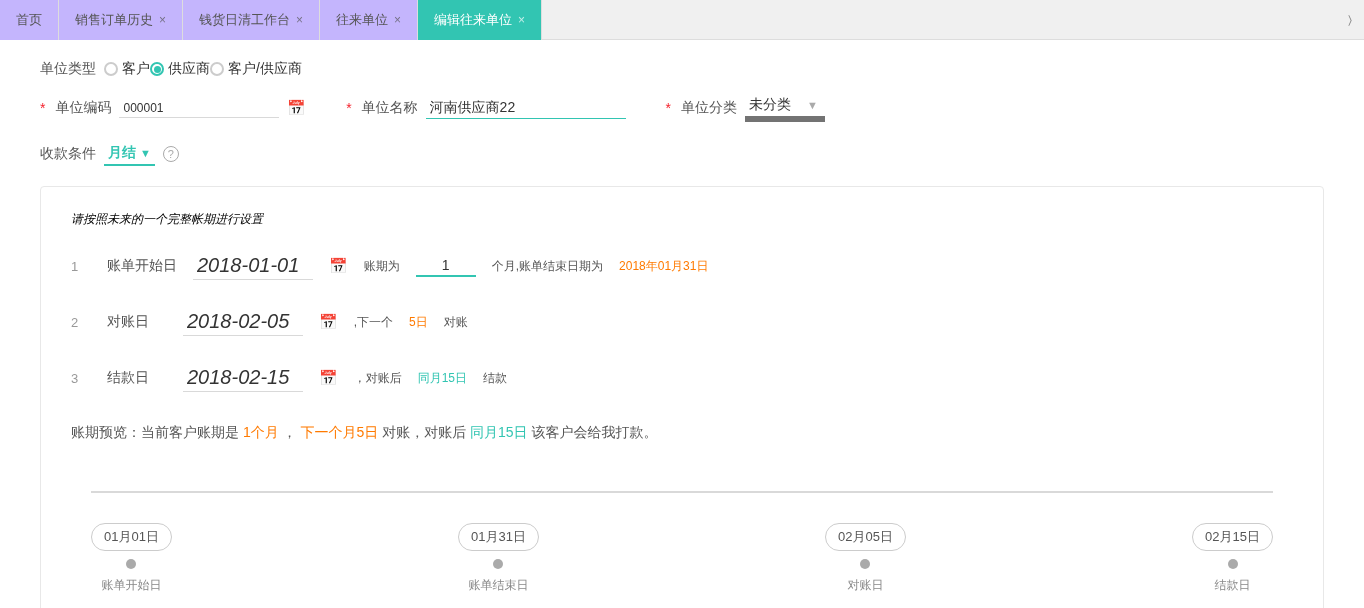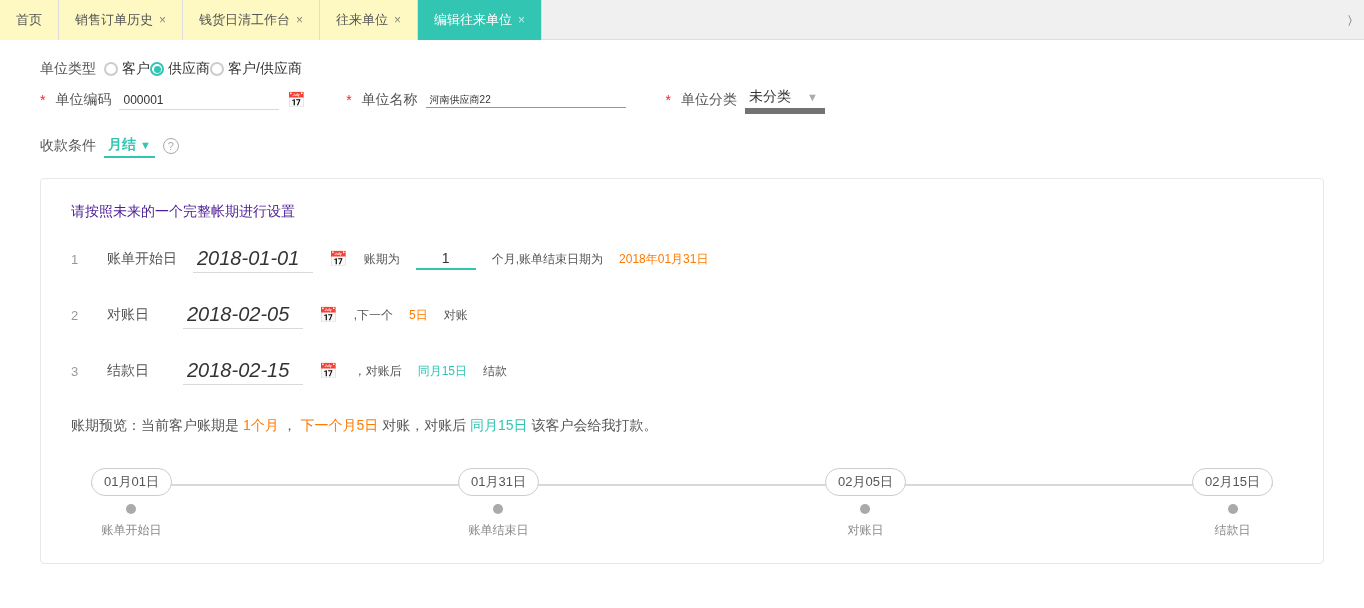--- a/index.html
+++ b/index.html
@@ -15,21 +15,21 @@
       padding: 0 0;
     }
     .tab {
       display: flex;
       align-items: center;
       padding: 0 16px;
       height: 40px;
       cursor: pointer;
       font-size: 13px;
       color: #555;
-      background: #fef9c3;
+      background: #c4b5fd;
       border-right: 1px solid #ddd;
       white-space: nowrap;
       gap: 6px;
     }
     .tab.active {
       background: #32c5b2;
       color: #fff;
     }
     .tab .close-btn {
       font-size: 12px;
@@ -115,21 +115,21 @@
       color: #333;
       width: 160px;
     }
 
     .unit-name-input {
       width: 200px;
       border: none;
       border-bottom: 1px solid #32c5b2;
       outline: none;
       padding: 2px 4px;
-      font-size: 10px;
+      font-size: 14px;
       color: #333;
     }
 
     .calendar-icon {
       color: #aaa;
       cursor: pointer;
       font-size: 15px;
     }
 
     .select-wrapper {
@@ -169,23 +169,24 @@
     }
 
     
     .settings-box {
       border: 1px solid #e8e8e8;
       border-radius: 4px;
       padding: 24px 30px;
       margin-top: 10px;
     }
     .settings-title {
-      font-size: 14px;
-      color: #4c1d95;
+      font-size: 12px;
+      color: #000000;
       margin-bottom: 24px;
+      font-style: italic;
     }
     .settings-row {
       display: flex;
       align-items: center;
       margin-bottom: 28px;
       gap: 16px;
     }
     .row-num {
       width: 20px;
       color: #999;
@@ -263,20 +264,21 @@
       gap: 8px;
     }
     .point-bubble {
       background: #fff;
       border: 1px solid #ccc;
       border-radius: 16px;
       padding: 4px 12px;
       font-size: 13px;
       color: #555;
       white-space: nowrap;
+      margin-top: 48px;
     }
     .point-dot {
       width: 10px;
       height: 10px;
       border-radius: 50%;
       background: #aaa;
     }
     .point-label {
       font-size: 12px;
       color: #888;
@@ -304,21 +306,21 @@
   </div>
   <div class="tab active">
     <span>编辑往来单位</span>
     <span class="close-btn">×</span>
   </div>
   <div class="tab-arrow">〉</div>
 </div>
 
 <div class="main-content">
 
-  <div class="form-row" style="margin-bottom:8px;">
+  <div class="form-row" style="margin-bottom:16px;">
     <div class="form-field">
       <span class="field-label">单位类型</span>
       <div class="radio-group">
         <div class="radio-item">
           <div class="radio-circle"></div>
           <span>客户</span>
         </div>
         <div class="radio-item">
           <div class="radio-circle checked"></div>
           <span>供应商</span>

